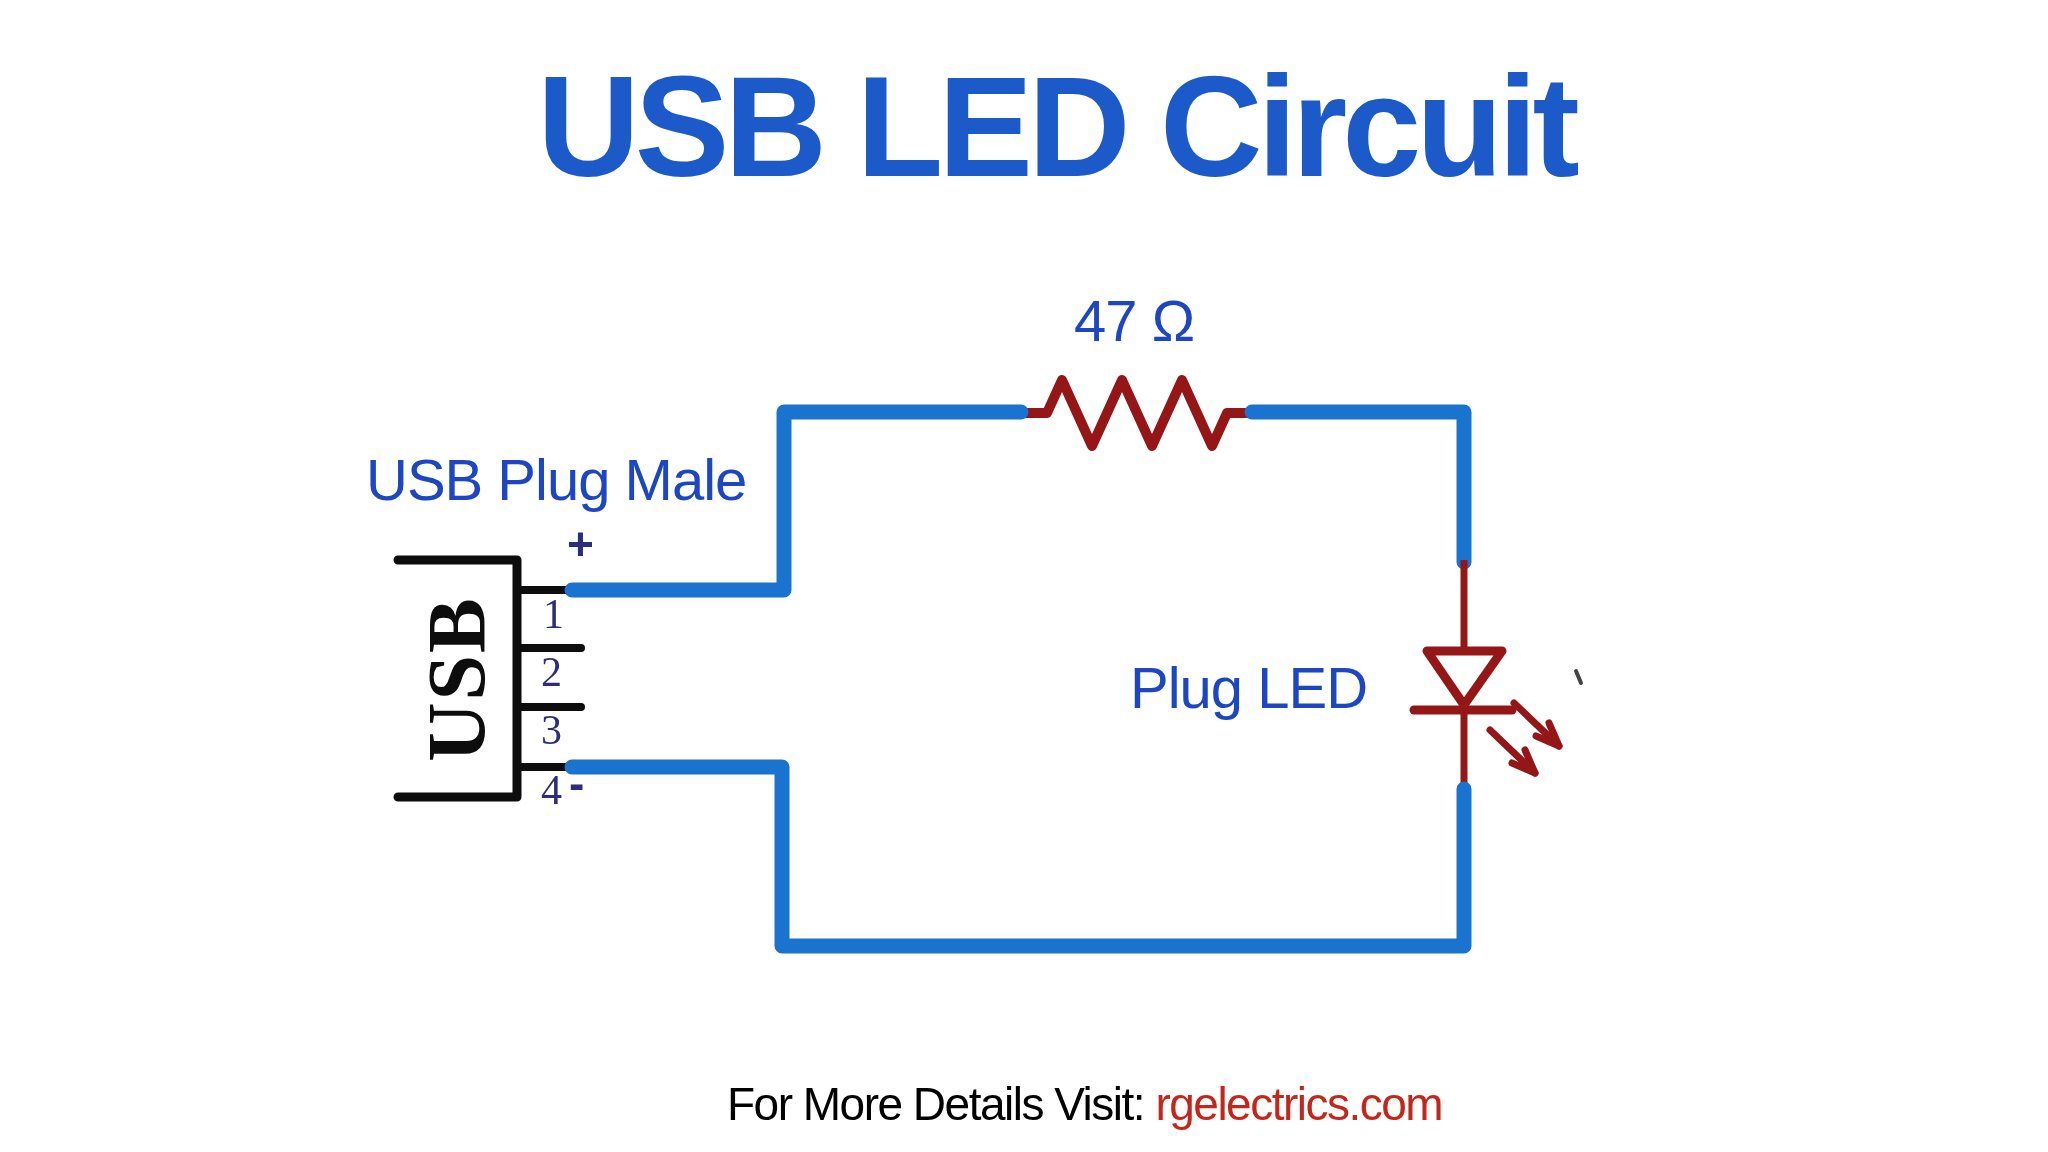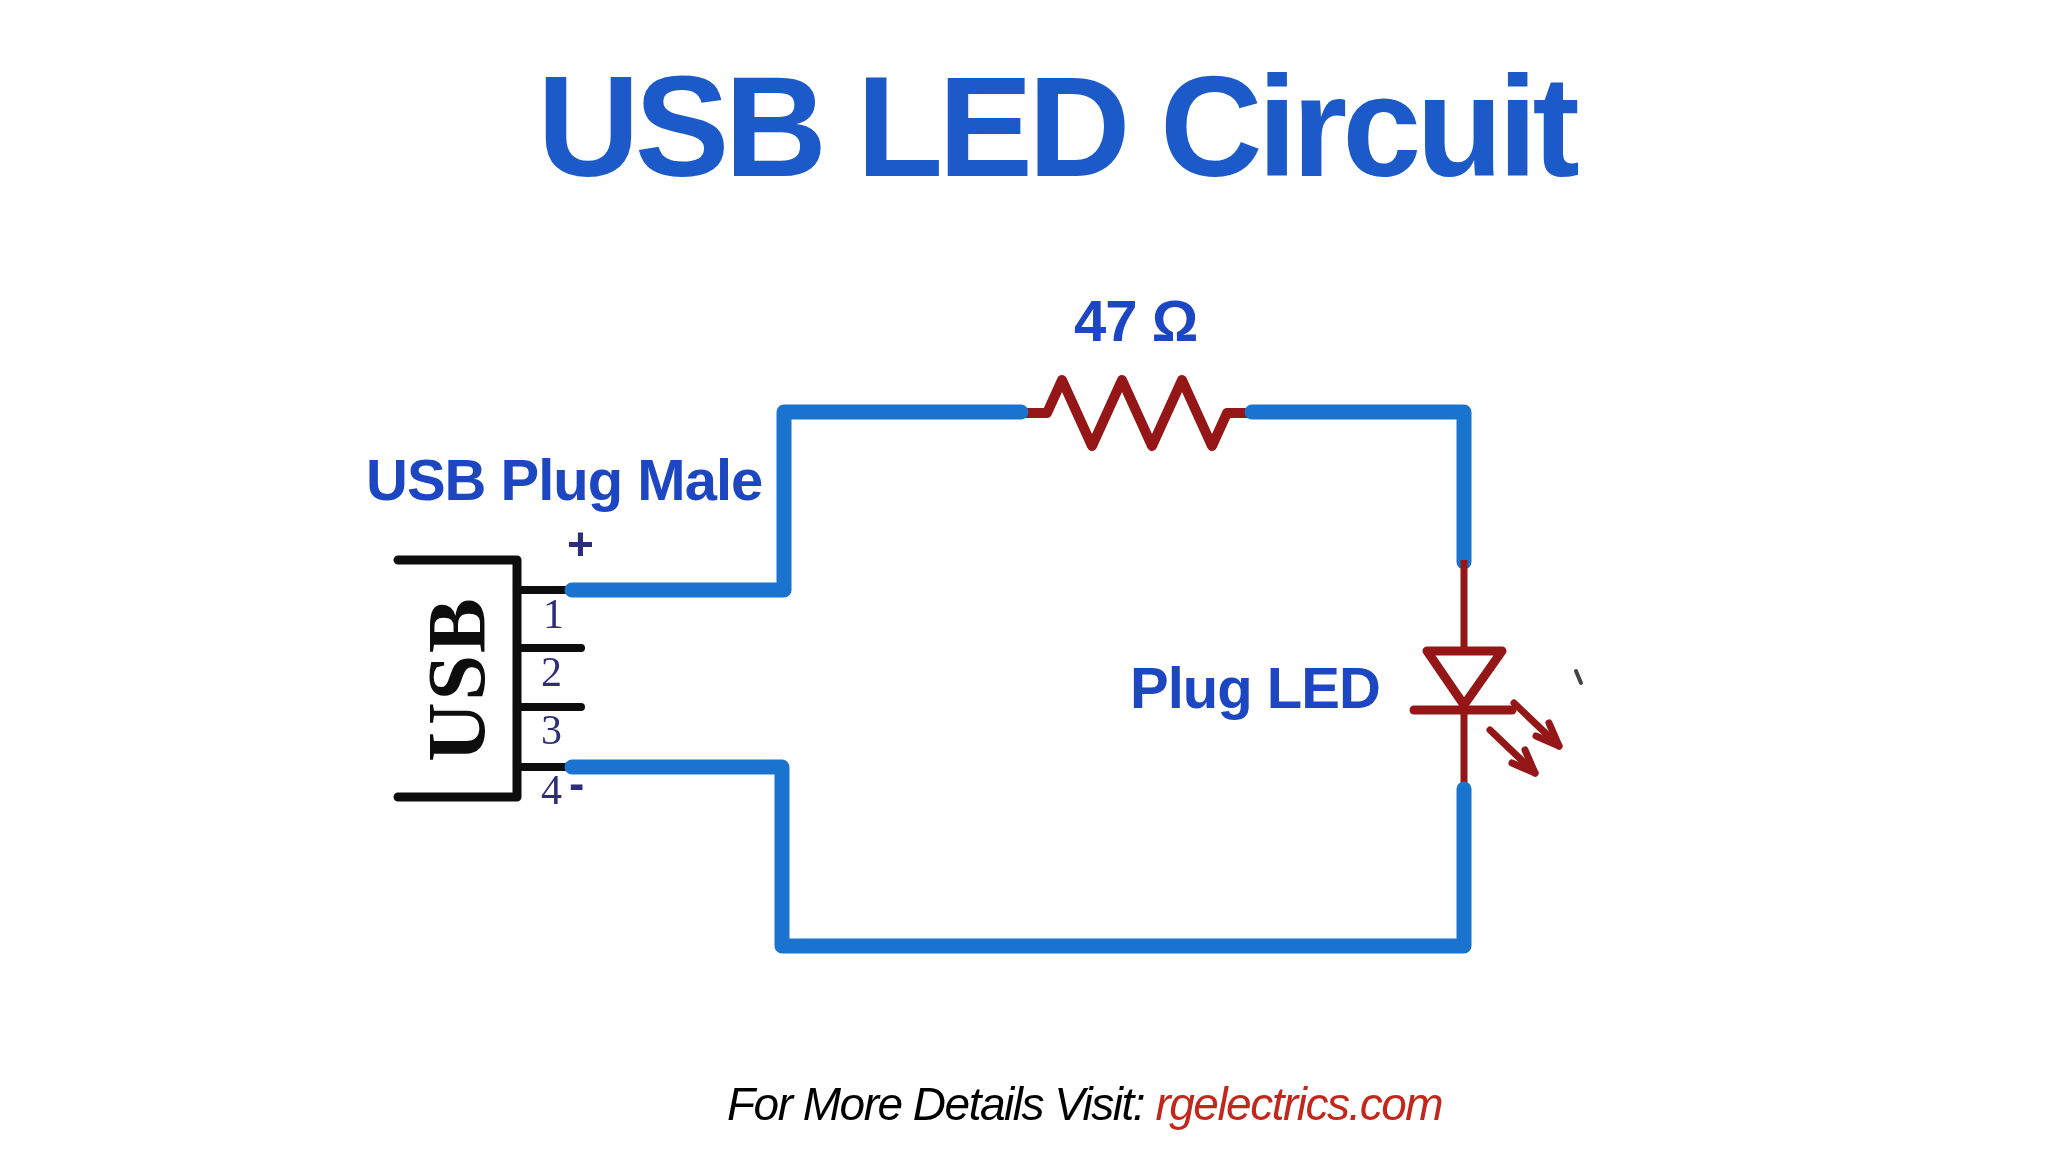--- a/index.html
+++ b/index.html
@@ -23,21 +23,21 @@
   .canvas{position:absolute;left:0;top:0;width:2048px;height:1152px;}
   .txt{position:absolute;white-space:nowrap;line-height:1;}
   .page-title{
     left:0;top:56px;width:2048px;
     text-align:center;
     font-size:142px;font-weight:700;letter-spacing:-5px;
     color:var(--title-blue);
     margin-left:32px;
   }
   .dia-label{
-    font-size:58px;font-weight:700;letter-spacing:-1px;
+    font-size:58px;font-weight:400;letter-spacing:-1px;
     color:var(--label-blue);
   }
   .usb-plug-label{left:366px;top:451px;}
   .resistor-label{left:1074px;top:292px;}
   .led-label{left:1130px;top:659px;}
   .polarity{
     font-size:46px;font-weight:700;color:var(--pin-navy);
   }
   .plus-sign{left:567px;top:521px;}
   .minus-sign{left:569px;top:760px;}
@@ -51,21 +51,21 @@
   .pin-4{left:541px;top:769px;}
   .usb-box-label{
     left:457px;top:679px;
     transform:translate(-50%,-50%) rotate(-90deg);
     font-family:"Liberation Serif", serif;
     font-size:82px;font-weight:700;color:var(--ink-black);
     letter-spacing:2px;
   }
   .footer{
     left:727px;top:1081px;
-    font-size:46px;letter-spacing:-1.5px;color:#000000;font-style:italic;
+    font-size:46px;letter-spacing:-1.5px;color:#000000;
   }
   .footer .site-link{color:var(--footer-red);}
 </style>
 </head>
 <body>
 
 <svg class="canvas" viewBox="0 0 2048 1152" aria-hidden="true">
 
   <path d="M398 560 H517 V797 H398" fill="none" stroke="var(--ink-black)" stroke-width="9" stroke-linecap="round" stroke-linejoin="round"></path>
 

